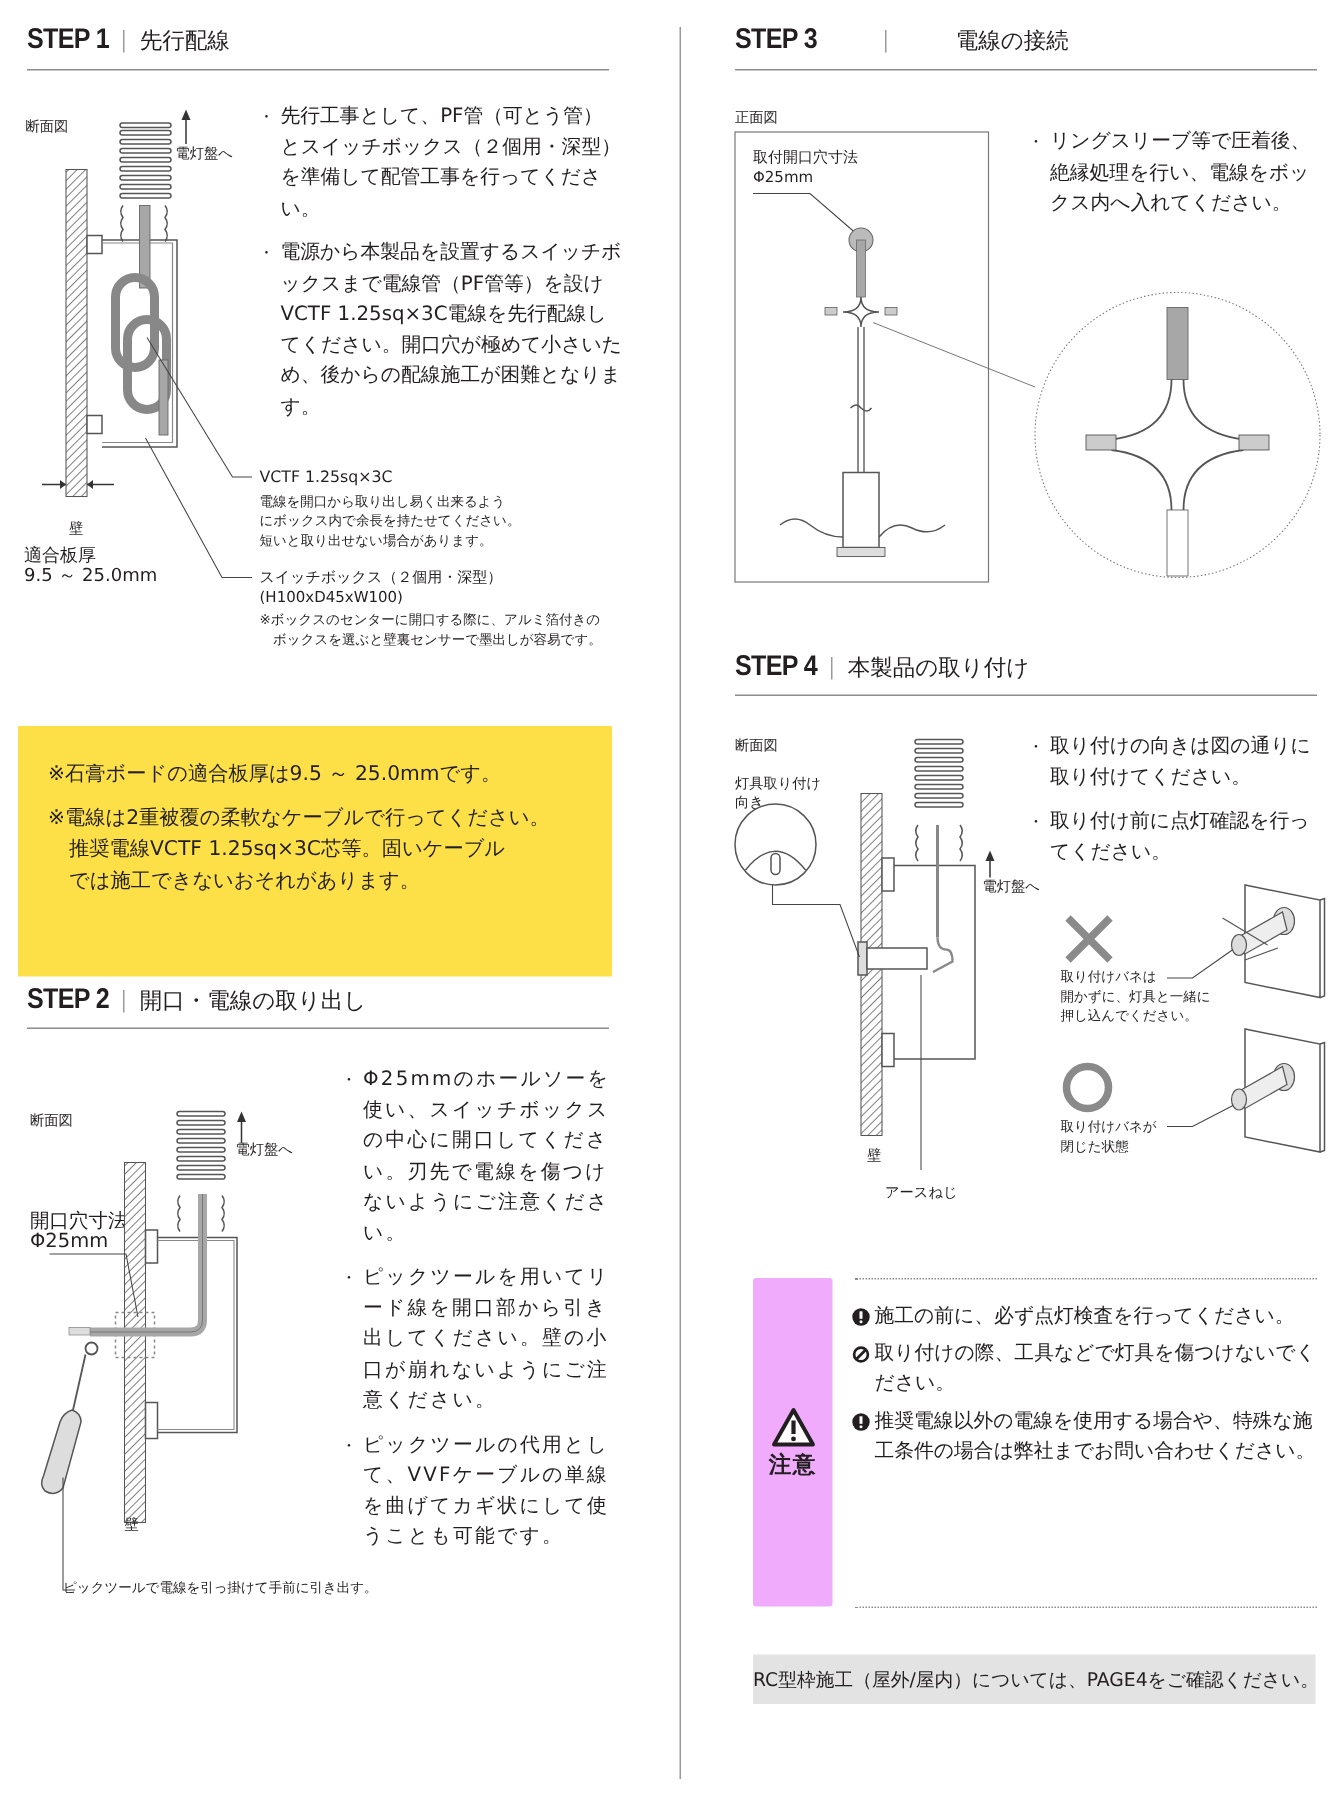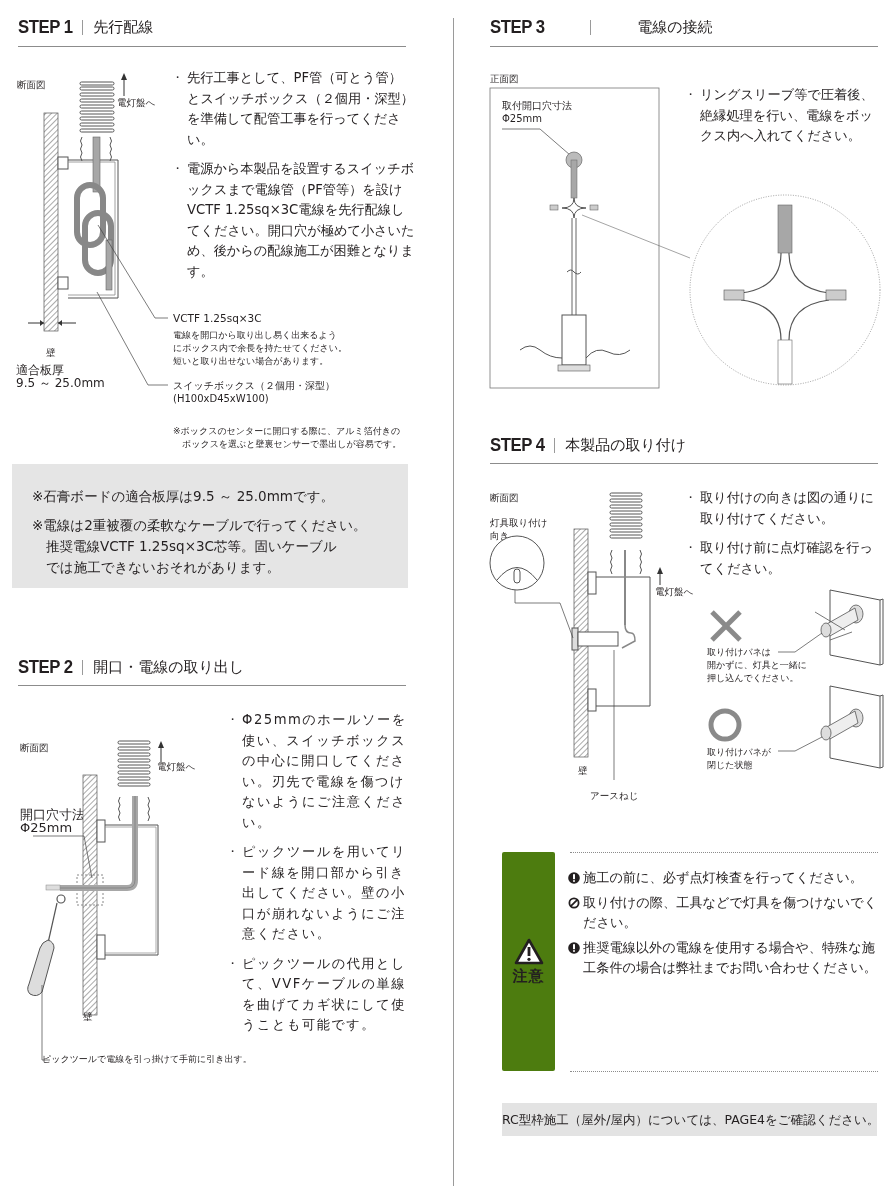--- a/index.html
+++ b/index.html
@@ -15,27 +15,27 @@
   .step-rule { position: absolute; height: 1px; background: #8c8c8c; }
 
   .bullets { position: absolute; font-size: 13.2px; line-height: 20.5px; color: #231f20; }
   .bullet { position: relative; padding-left: 12px; margin-bottom: 9px; }
   .bullet::before { content: "・"; position: absolute; left: -3px; top: 0; font-size: 11px; }
   .bullets.wide .bullet { letter-spacing: 1.5px; }
 
   .small { position: absolute; font-size: 9px; line-height: 13px; color: #231f20; white-space: nowrap; }
   .small.lab { font-size: 9.5px; }
 
-  .note-box { position: absolute; left: 12px; top: 464px; width: 396px; height: 124px; background: #e5e5e5; padding: 22px 20px 0 20px; font-size: 13.5px; line-height: 21px; color: #231f20; }
+  .note-box { position: absolute; left: 12px; top: 484px; width: 396px; height: 167px; background: #fde047; padding: 22px 20px 0 20px; font-size: 13.5px; line-height: 21px; color: #231f20; }
   .note-box p { margin-bottom: 8px; white-space: nowrap; }
   .note-box .indent { padding-left: 14px; display: block; }
 
   svg { position: absolute; overflow: visible; }
 
-  .caution-side { position: absolute; left: 502px; top: 852px; width: 53px; height: 219px; background: #4d7c0f; border-radius: 2px; display: flex; flex-direction: column; align-items: center; justify-content: center; }
+  .caution-side { position: absolute; left: 502px; top: 852px; width: 53px; height: 219px; background: #f0abfc; border-radius: 2px; display: flex; flex-direction: column; align-items: center; justify-content: center; }
   .caution-label { font-size: 15px; font-weight: 700; margin-top: 2px; color: #231f20; letter-spacing: 1px; }
   .dotline { position: absolute; left: 570px; width: 308px; border-top: 1px dotted #8c8c8c; }
   .caution-list { position: absolute; left: 568px; top: 868px; width: 316px; font-size: 13.2px; line-height: 20.5px; color: #231f20; }
   .c-item { position: relative; padding-left: 15px; margin-bottom: 4px; }
   .c-icon { position: absolute; left: 0; top: 4px; width: 12px; height: 12px; }
 
   .footer-box { position: absolute; left: 502px; top: 1103px; width: 375px; height: 33px; background: #e3e3e3; font-size: 12.5px; line-height: 33px; text-align: center; color: #231f20; white-space: nowrap; }
 </style>
 </head>
 <body>
@@ -114,21 +114,21 @@
 
 <div class="small" style="left:173px; top:312px;">
   <div style="font-size:10.5px; margin-bottom:4px;">VCTF 1.25sq×3C</div>
   <div>電線を開口から取り出し易く出来るよう</div>
   <div>にボックス内で余長を持たせてください。</div>
   <div>短いと取り出せない場合があります。</div>
 </div>
 
 <div class="small" style="left:173px; top:379px;">
   <div style="font-size:10px;">スイッチボックス（２個用・深型）</div>
-  <div style="font-size:10px; margin-bottom:20px;">(H100xD45xW100)</div>
+  <div style="font-size:10px; margin-bottom:3px;">(H100xD45xW100)</div>
   <div>※ボックスのセンターに開口する際に、アルミ箔付きの</div>
   <div style="padding-left:9px;">ボックスを選ぶと壁裏センサーで墨出しが容易です。</div>
 </div>
 
 <div class="note-box">
   <p>※石膏ボードの適合板厚は9.5 ～ 25.0mmです。</p>
   <p style="margin-bottom:0">※電線は2重被覆の柔軟なケーブルで行ってください。</p>
   <span class="indent">推奨電線VCTF 1.25sq×3C芯等。固いケーブル</span>
   <span class="indent">では施工できないおそれがあります。</span>
 </div>

